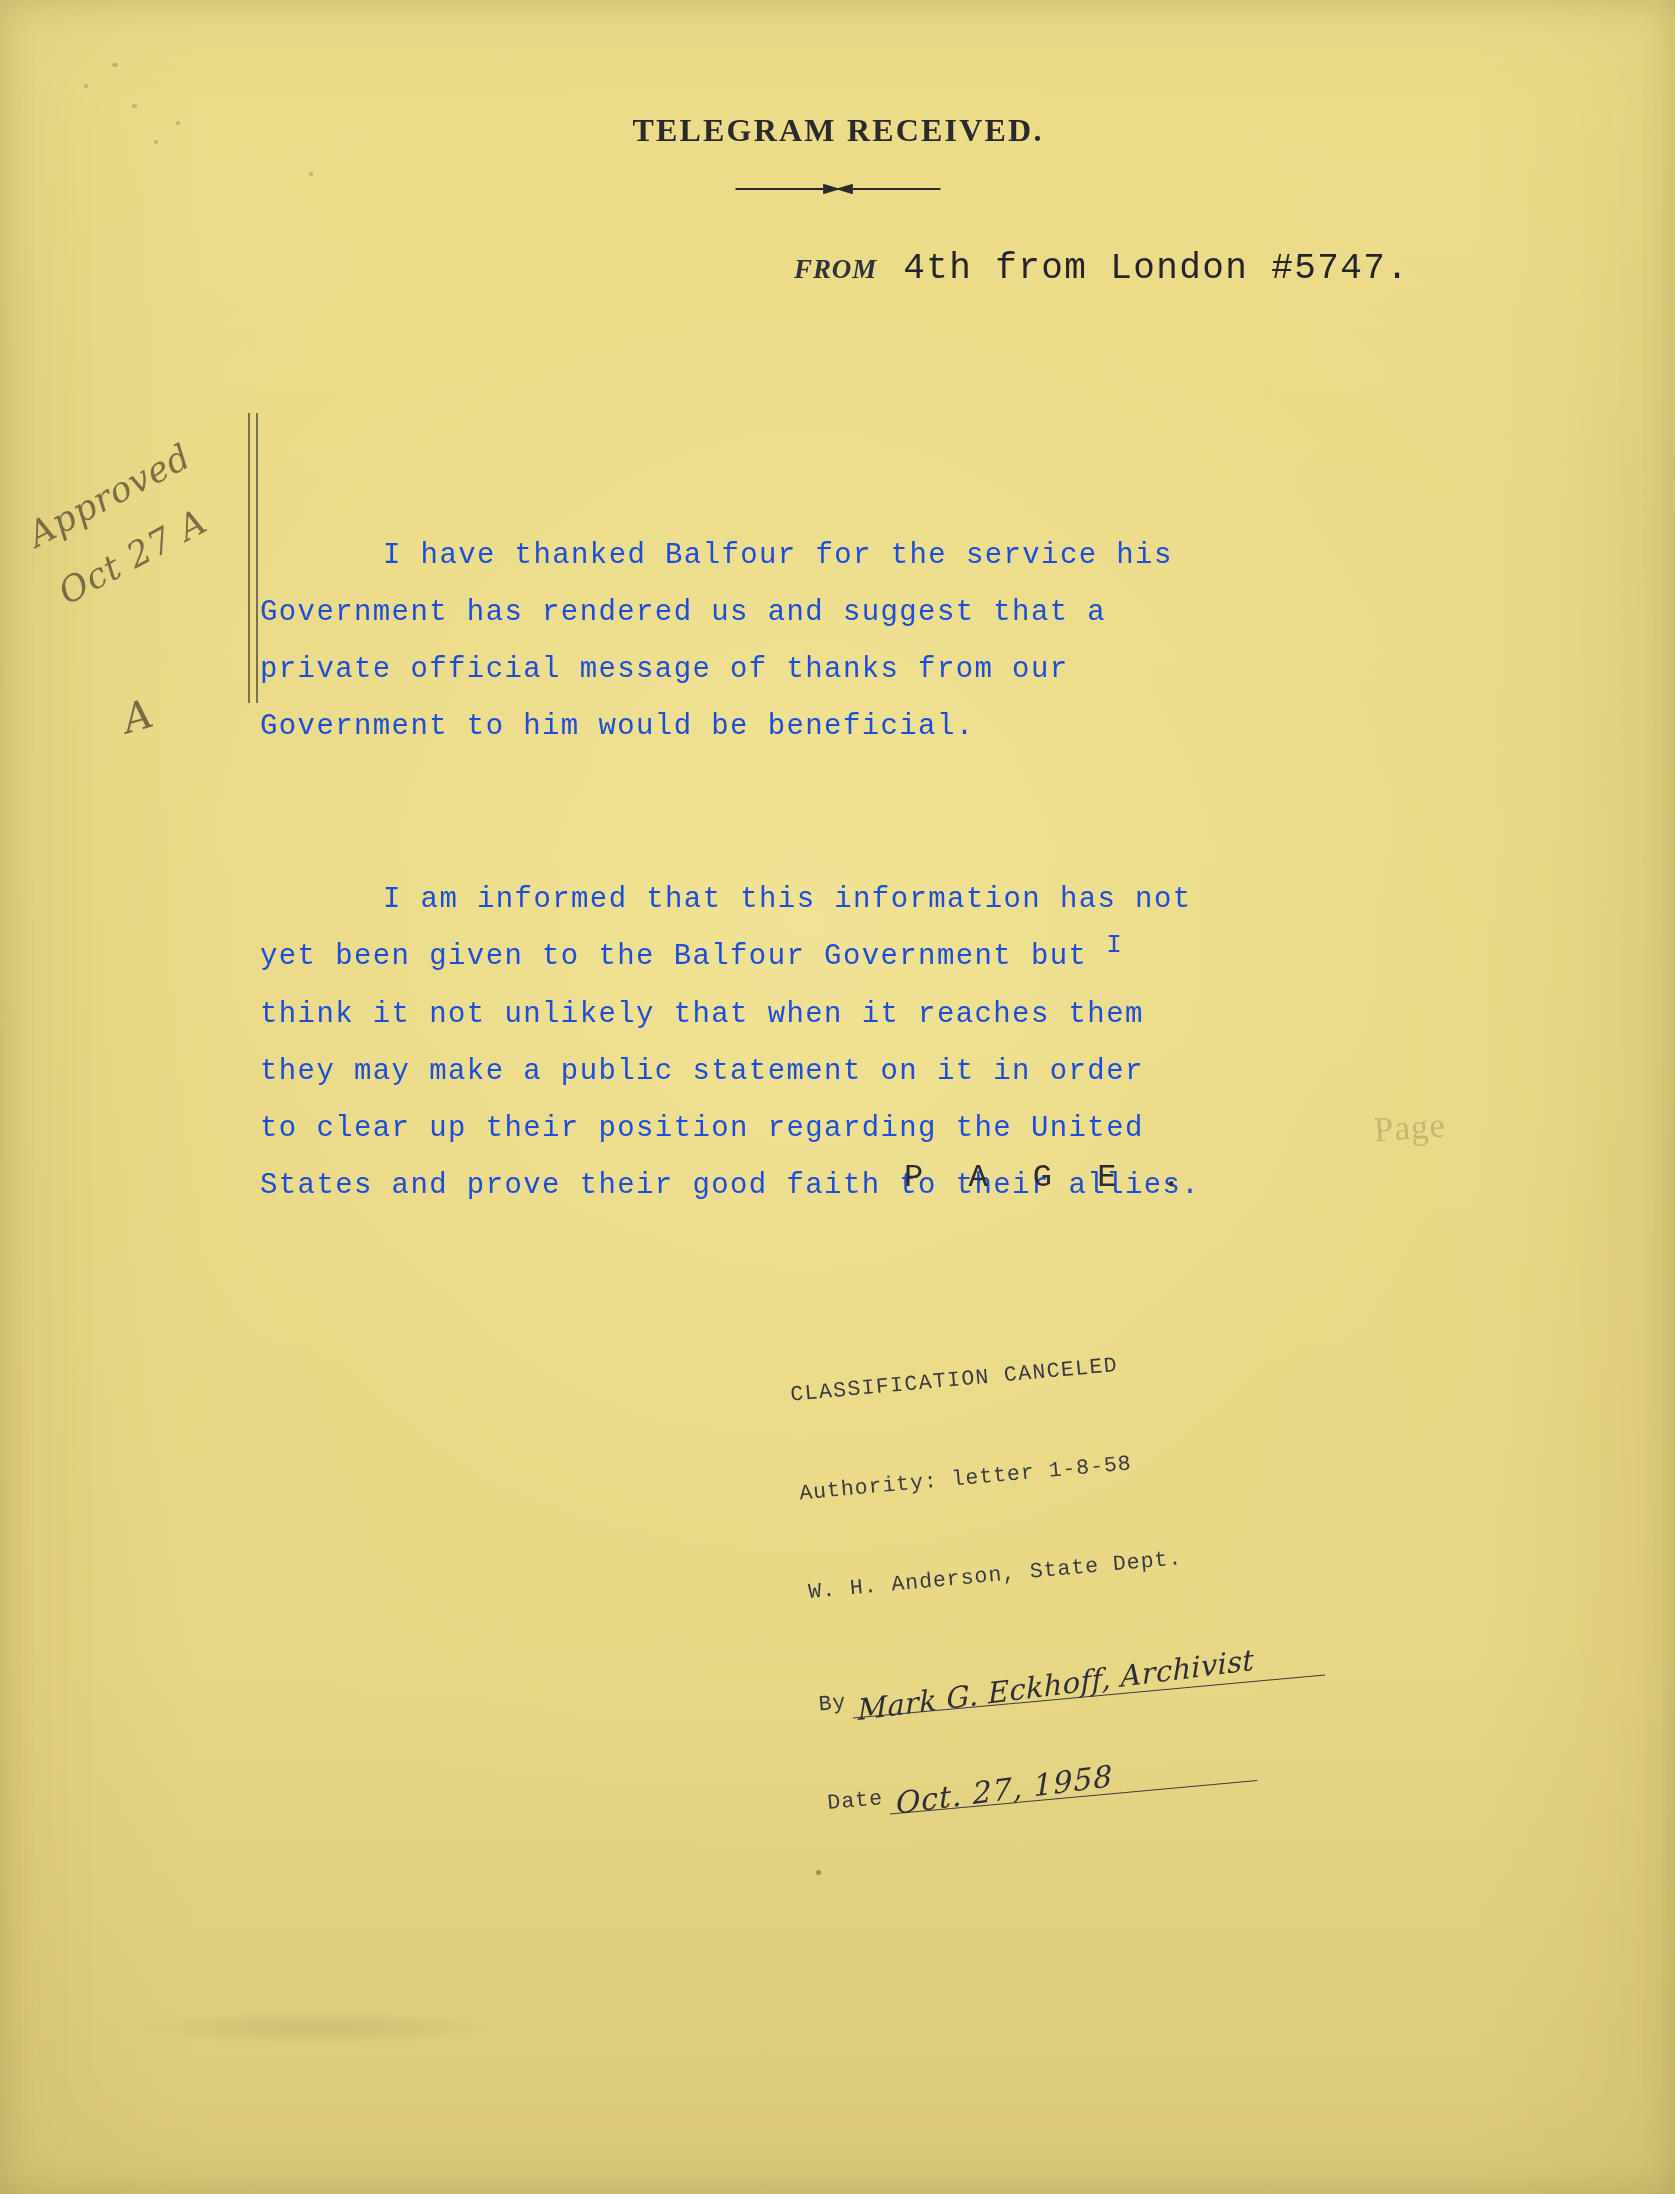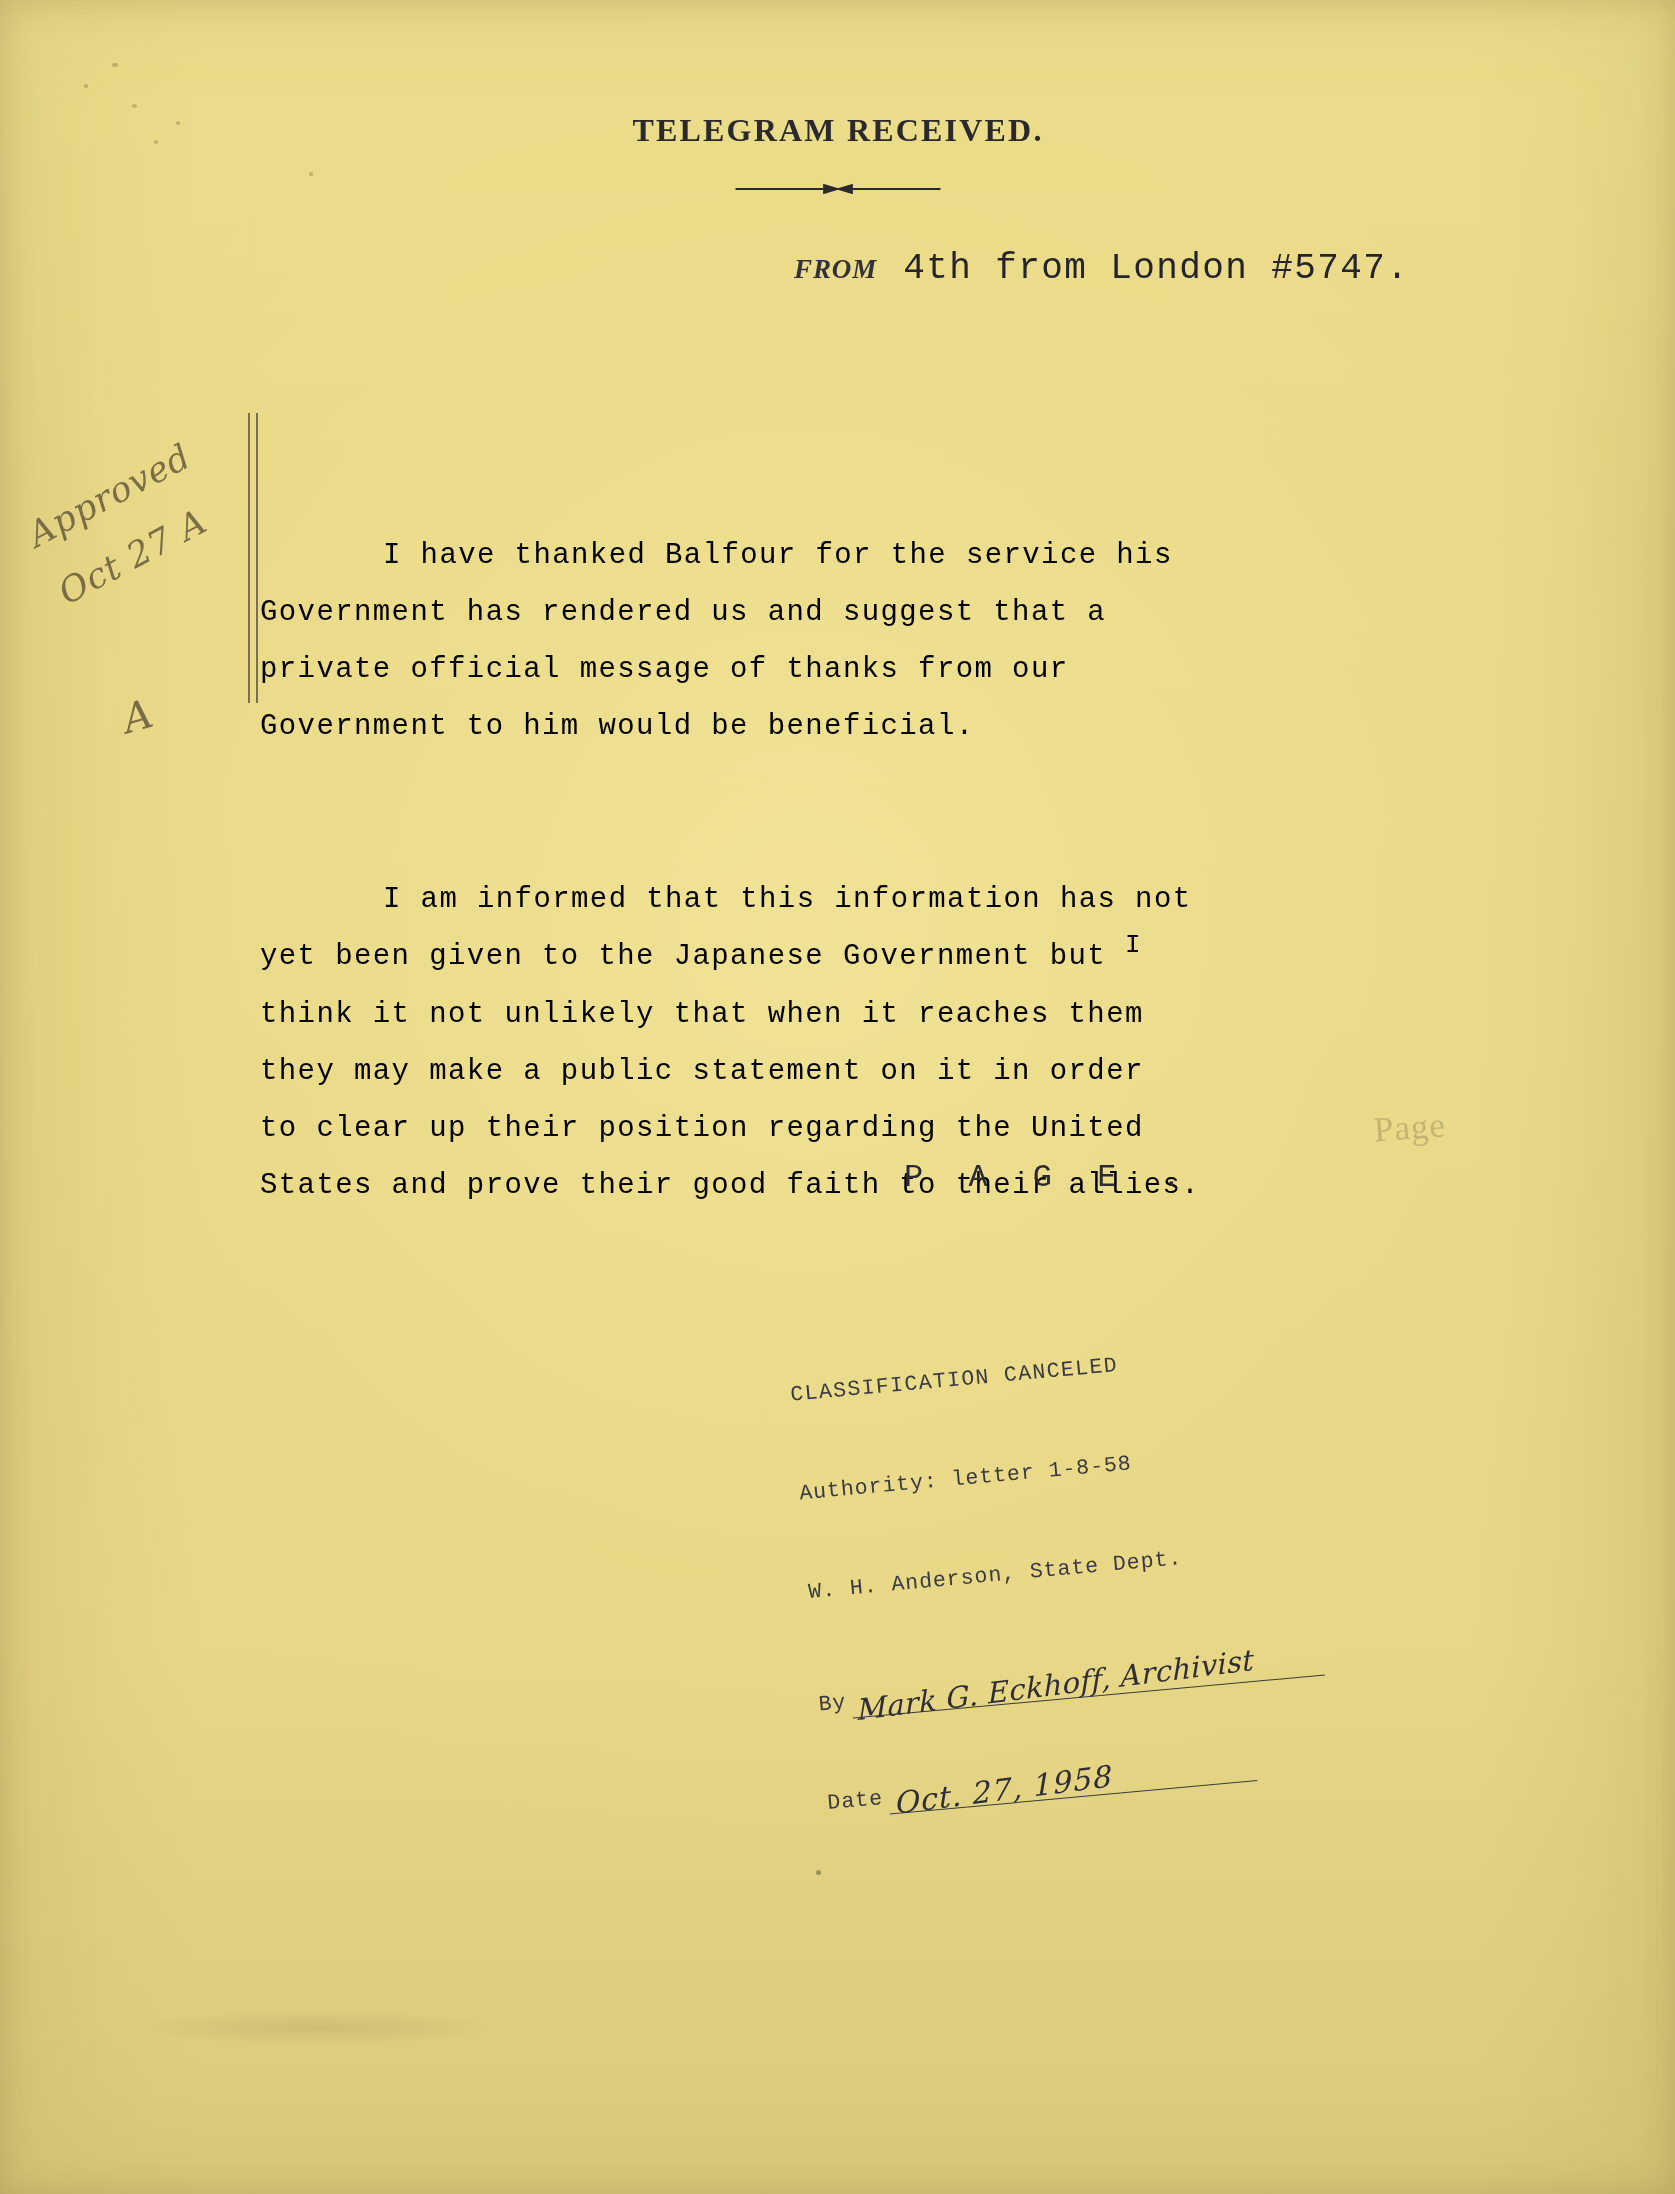--- a/index.html
+++ b/index.html
@@ -87,21 +87,21 @@
 
   
   .body-text {
     position: absolute;
     top: 413px;
     left: 260px;
     width: 1282px;
     font-size: 29px;
     line-height: 57px;
     letter-spacing: 1.4px;
-    color: #000000;
+    color: #1d4ed8;
     white-space: pre;
   }
   .body-text .para { margin: 0 0 1.8px 0; }
   .indent { display: inline-block; width: 123px; }
   .raised-i {
     display: inline-block;
     position: relative;
     top: -11.4px;
     font-size: 26px;
   }
@@ -277,21 +277,21 @@
   <div class="margin-note">Approved
 Oct 27 A</div>
   <div class="margin-init">A</div>
 
   <div class="body-text">
     <div class="para"><span class="indent"></span><span>I have thanked Balfour for the service his
 Government has rendered us and suggest that a
 private official message of thanks from our
 Government to him would be beneficial.</span></div>
     <div class="para"><span class="indent"></span><span>I am informed that this information has not
-yet been given to the Japanese Government but</span> <span class="raised-i">I</span>
+yet been given to the Balfour Government but</span> <span class="raised-i">I</span>
 <span>think it not unlikely that when it reaches them
 they may make a public statement on it in order
 to clear up their position regarding the United
 States and prove their good faith to their allies.</span></div>
   </div>
 
   <div class="sig">P A G E .</div>
   <div class="ghost-page">Page</div>
 
   <div class="declass">

